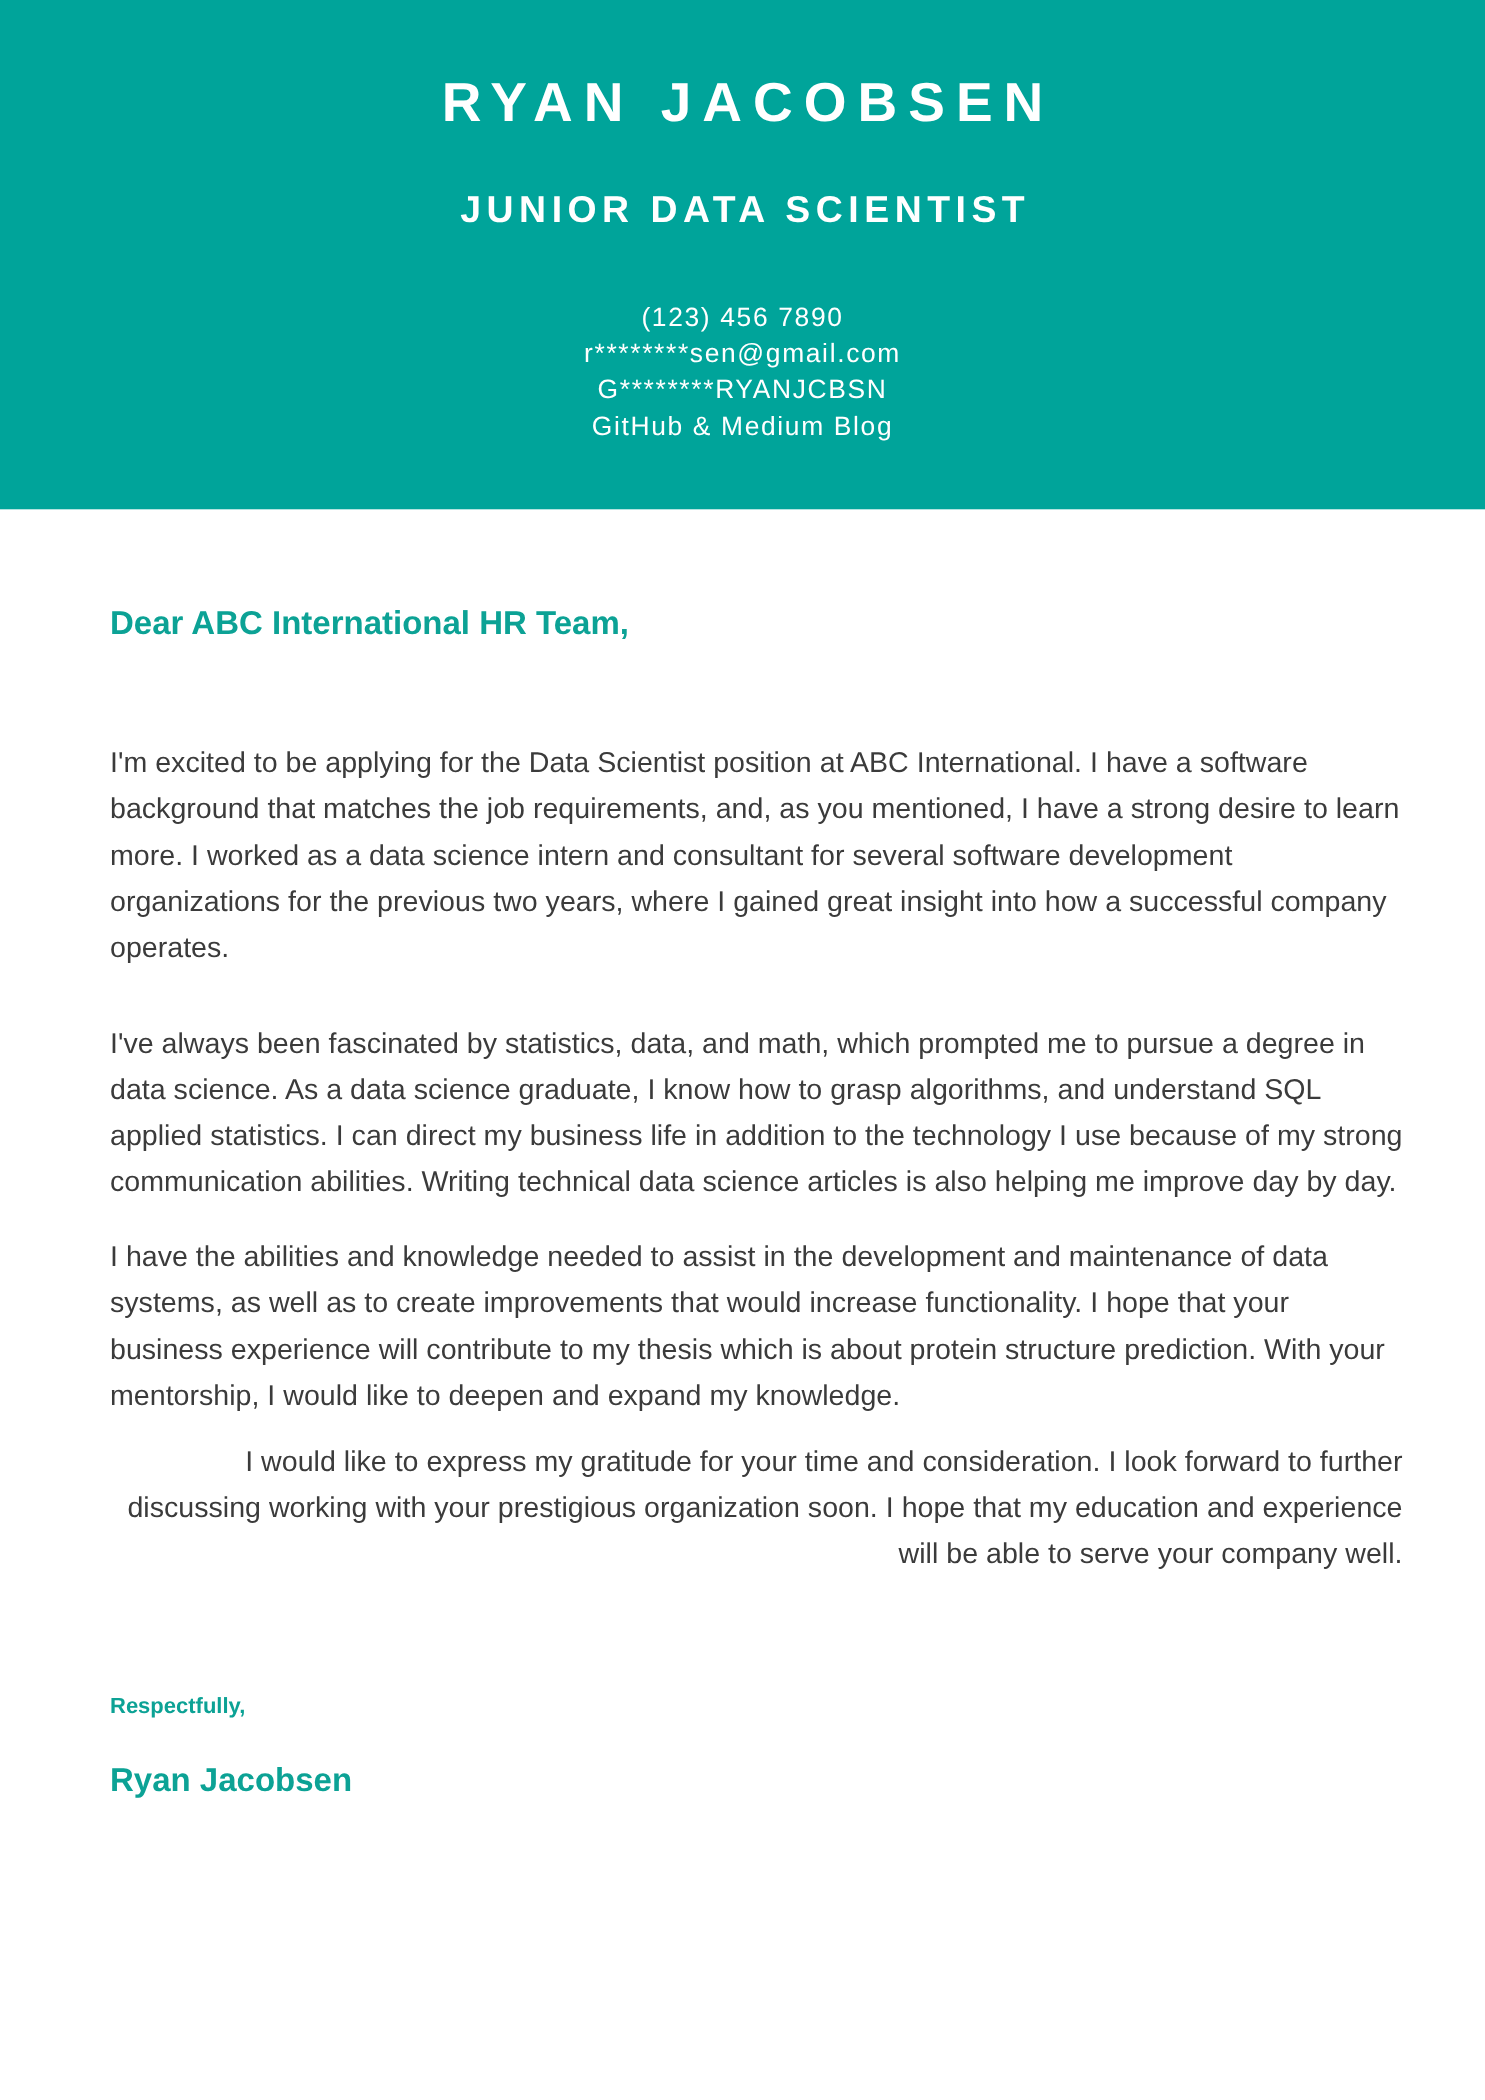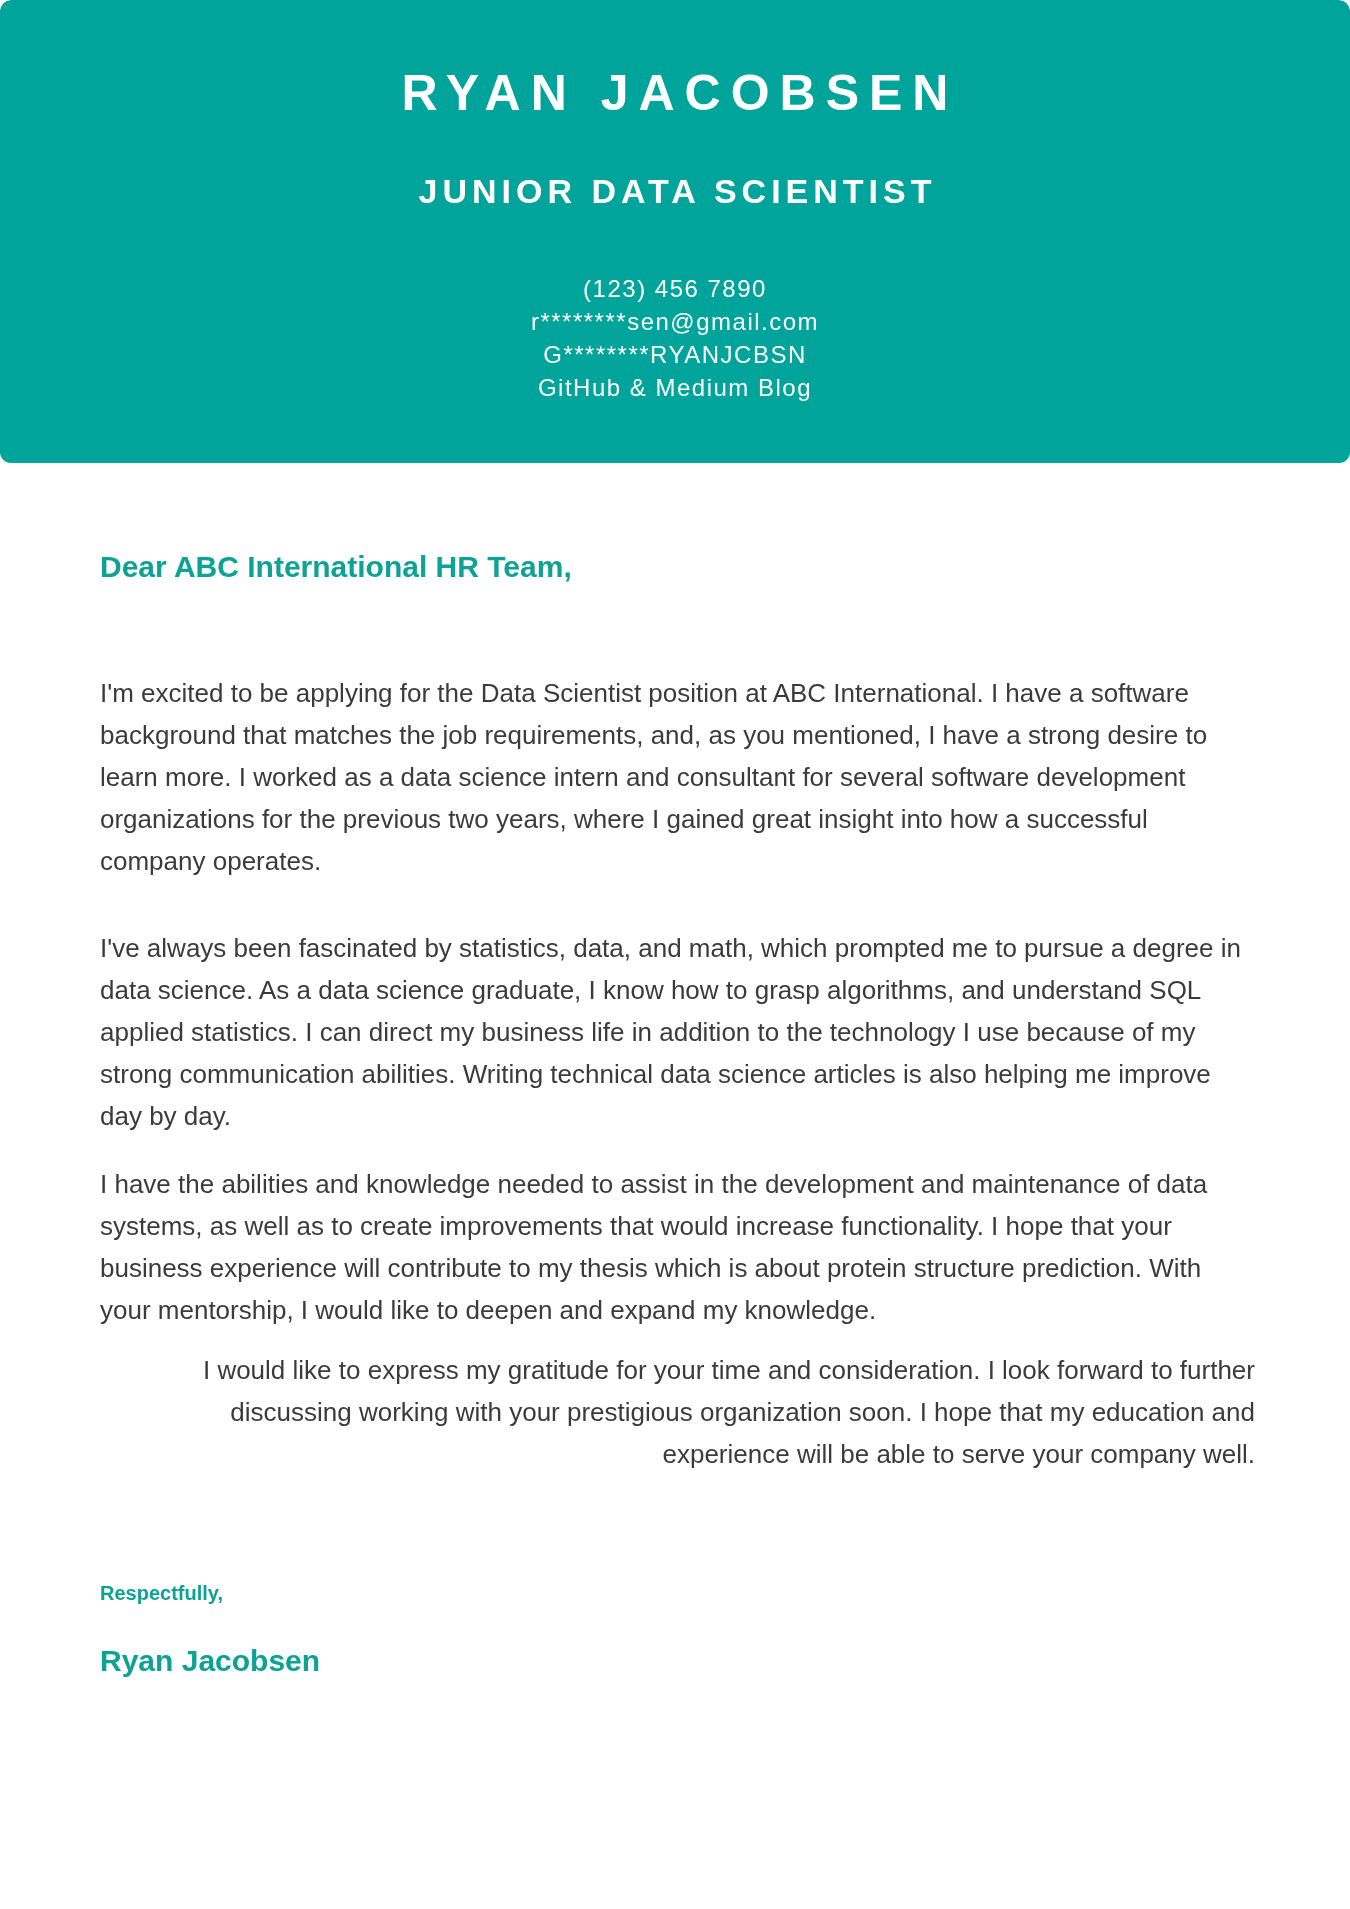--- a/index.html
+++ b/index.html
@@ -1,15 +1,15 @@
 <!DOCTYPE html>
 <html style="--teal-background: #00A49A; --header-text: #FFFFFF; --accent-text: #0CA295; --body-text: #3B3B3B;"><head>
 <meta charset="utf-8">
 <style>
-  * { box-sizing: border-box; border-radius: 11px; }
+  * { box-sizing: border-box; }
   html, body { margin: 0; padding: 0; }
   body {
     background: #ffffff;
     font-family: "Liberation Sans", "DejaVu Sans", sans-serif;
   }
   .page {
     position: relative;
     width: 1350px;
     height: 1909px;
     margin: 0 auto;
@@ -41,21 +41,21 @@
     text-indent: 5px;
   }
   .contact {
     margin-top: 64px;
     font-size: 24px;
     font-weight: 400;
     line-height: 33px;
     letter-spacing: 1.5px;
   }
   .letter-main {
-    padding: 0 95px 0 100px;
+    padding: 0 75px 0 100px;
   }
   .greeting {
     margin: 86px 0 0 0;
     font-size: 30px;
     font-weight: 700;
     line-height: 36px;
     color: var(--accent-text, #0CA295);
   }
   .para {
     margin: 0;

